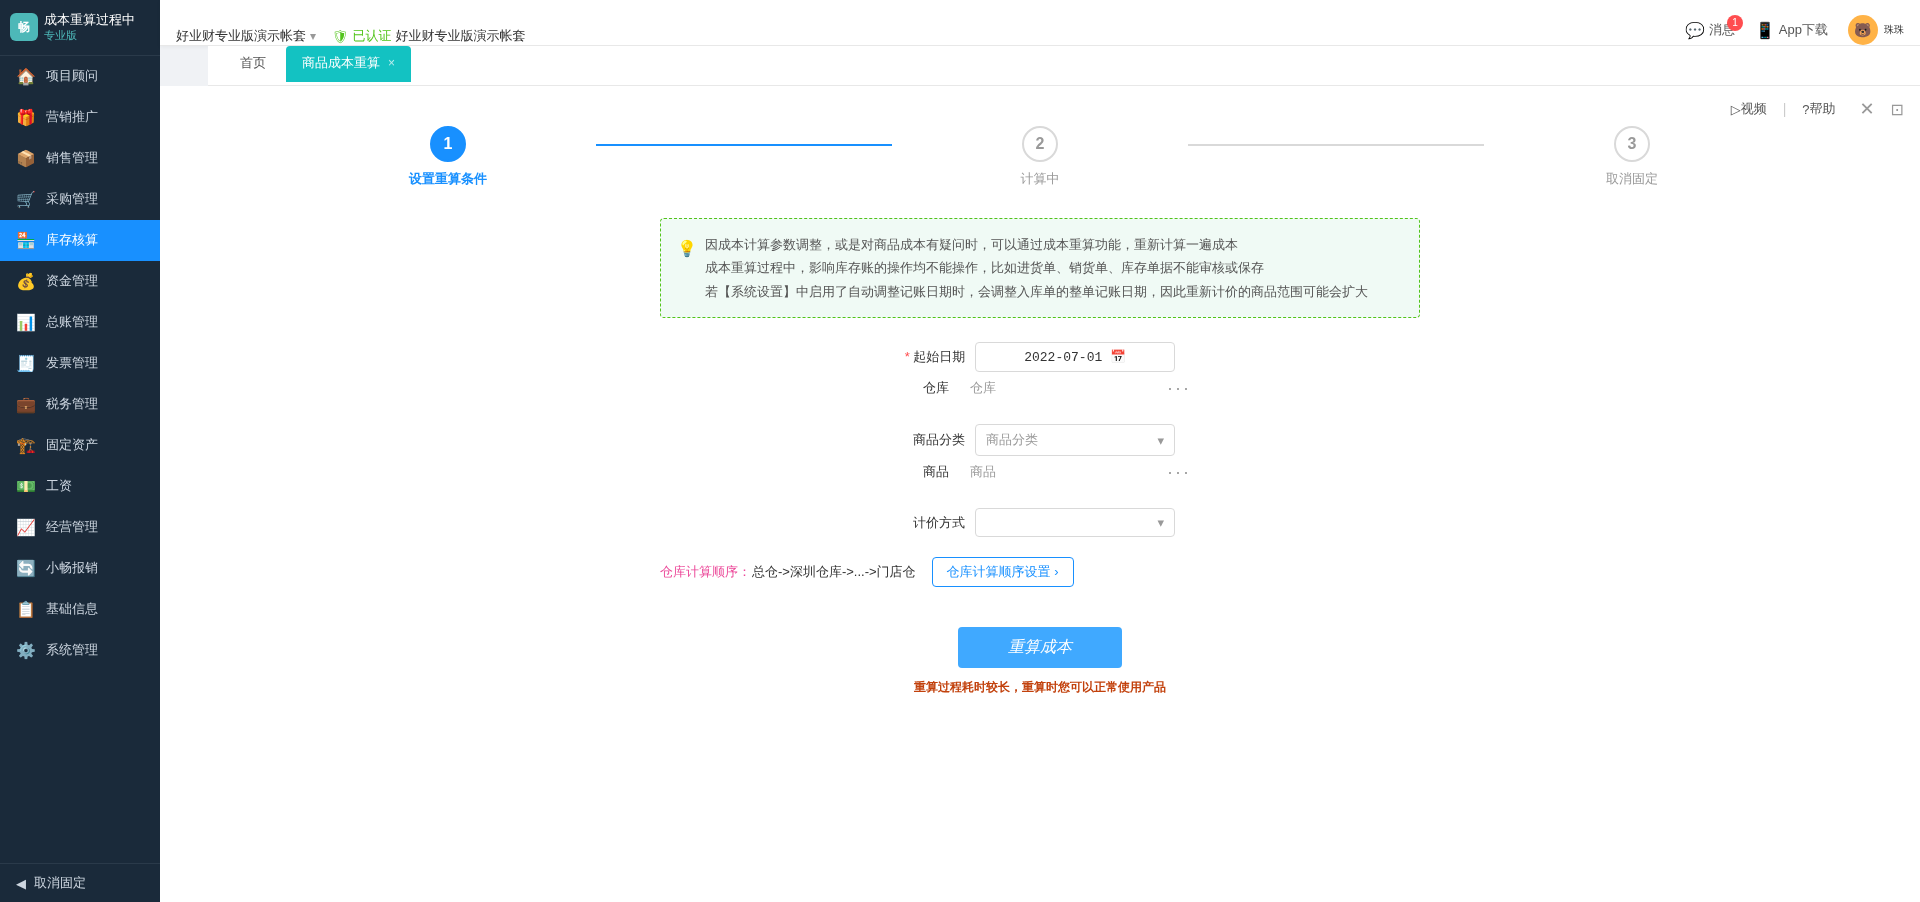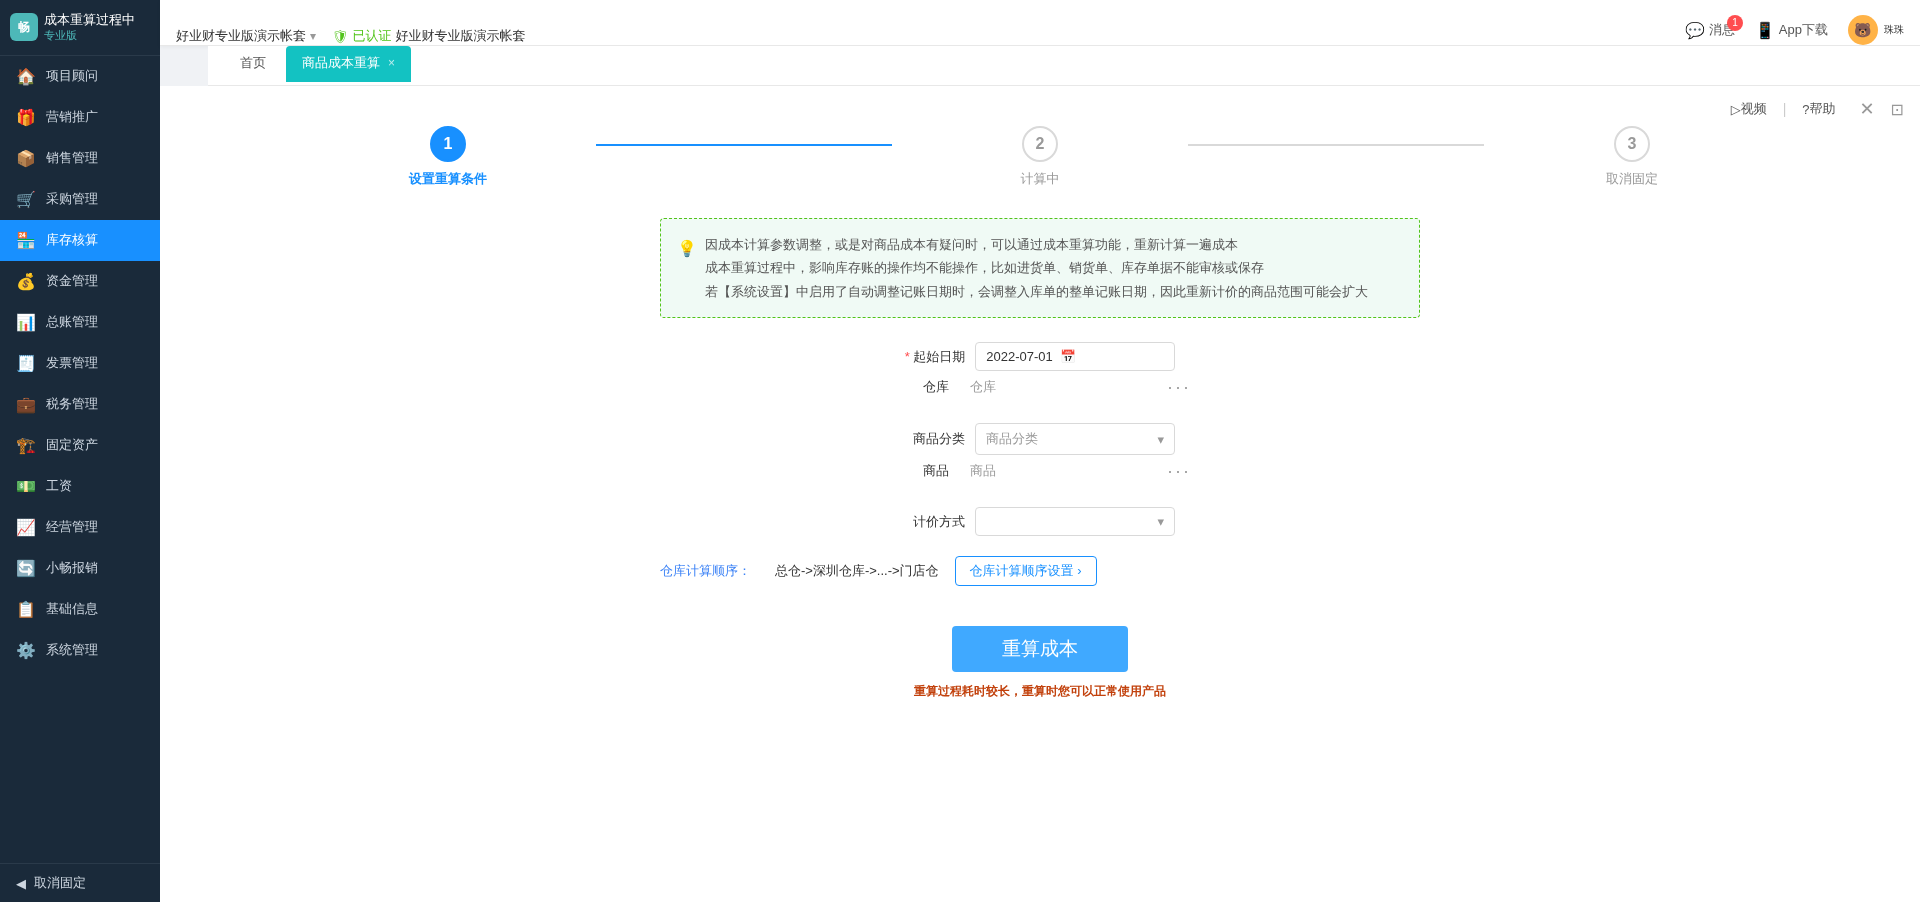--- a/index.html
+++ b/index.html
@@ -296,22 +296,23 @@
     }
     .form-input {
       border: 1px solid #d9d9d9;
       border-radius: 4px;
       padding: 6px 10px;
       font-size: 13px;
       width: 200px;
       color: #333;
       display: flex;
       align-items: center;
-      justify-content: flex-start;
-      background: #fff;
+      justify-content: center;
+      background: #fff;
+      font-family: Liberation Mono, monospace;
     }
     .form-input-cal { color: #1890ff; margin-left: 8px; }
     .form-select {
       border: 1px solid #d9d9d9;
       border-radius: 4px;
       padding: 6px 10px;
       font-size: 13px;
       width: 200px;
       color: #999;
       display: flex;
@@ -340,22 +341,22 @@
     }
 
     
     .calc-order-row {
       display: flex;
       align-items: center;
       margin-bottom: 24px;
     }
     .calc-order-label {
       font-size: 13px;
-      color: #3b82f6;
-      margin-right: 24px;
+      color: #ec4899;
+      margin-right: 1px;
       min-width: 60px;
     }
     .calc-order-value {
       font-size: 13px;
       color: #333;
       margin-right: 16px;
     }
     .calc-order-btn {
       border: 1px solid #1890ff;
       border-radius: 4px;
@@ -373,23 +374,24 @@
     .submit-section {
       text-align: center;
       margin-top: 10px;
     }
     .submit-btn {
       background: #40a9ff;
       color: #fff;
       border: none;
       border-radius: 4px;
       padding: 10px 50px;
-      font-size: 19px;
+      font-size: 16px;
       cursor: pointer;
       margin-bottom: 10px;
+      font-style: italic;
     }
     .submit-hint {
       font-size: 12px;
       color: #c2410c;
       font-weight: bold;
     }
 
     
     .content-area::-webkit-scrollbar { width: 6px; }
     .content-area::-webkit-scrollbar-thumb { background: #ccc; border-radius: 3px; }

